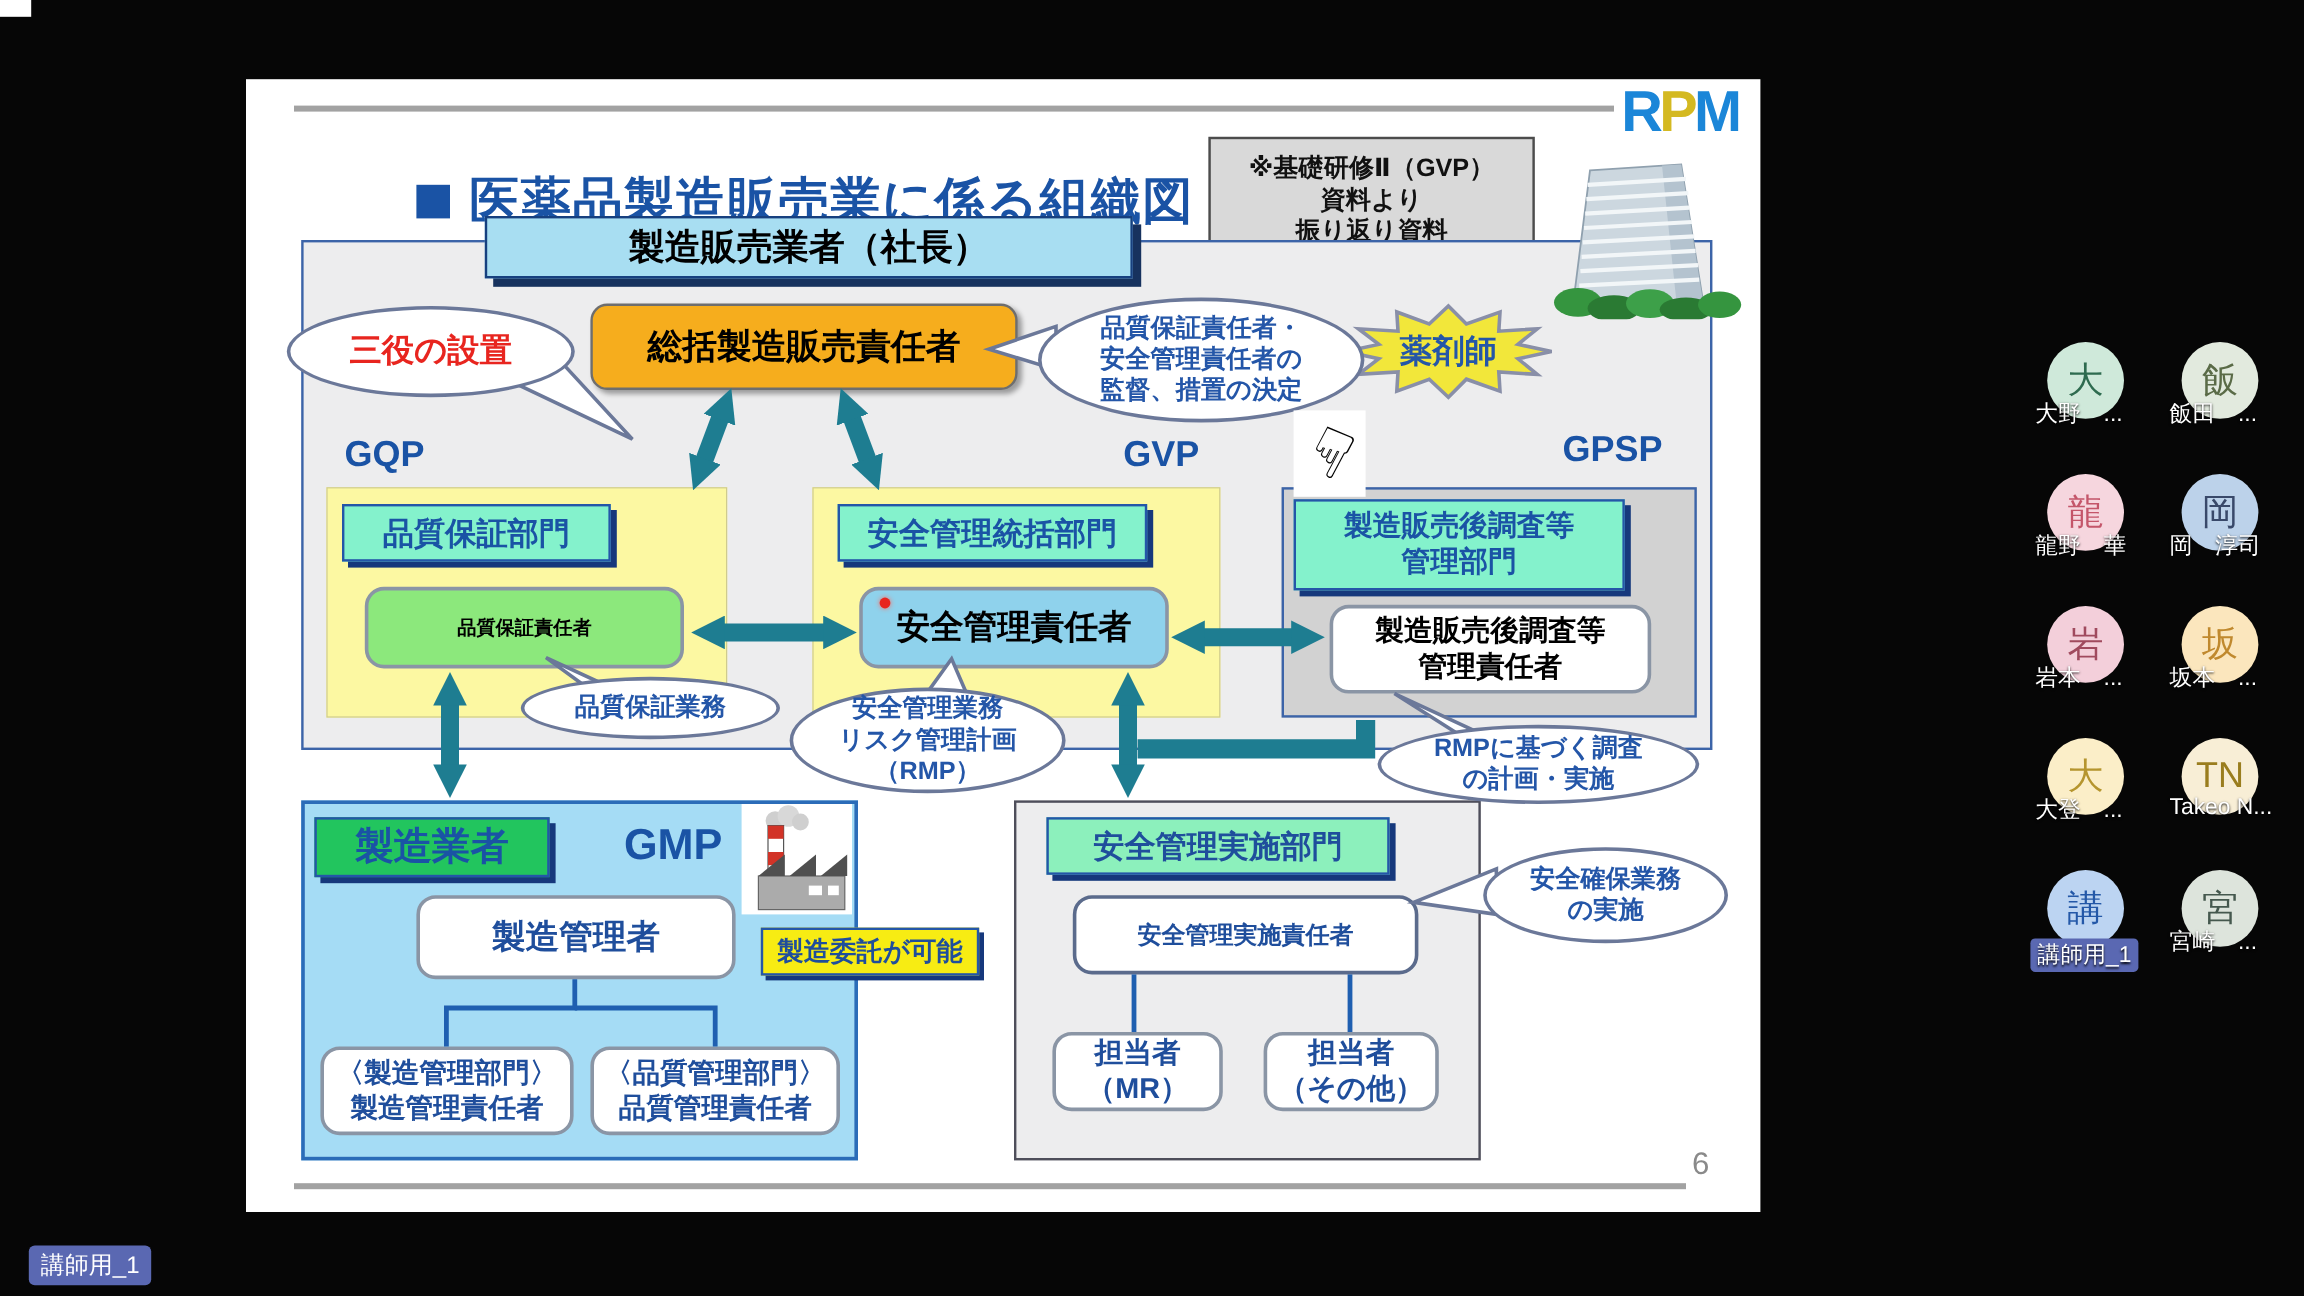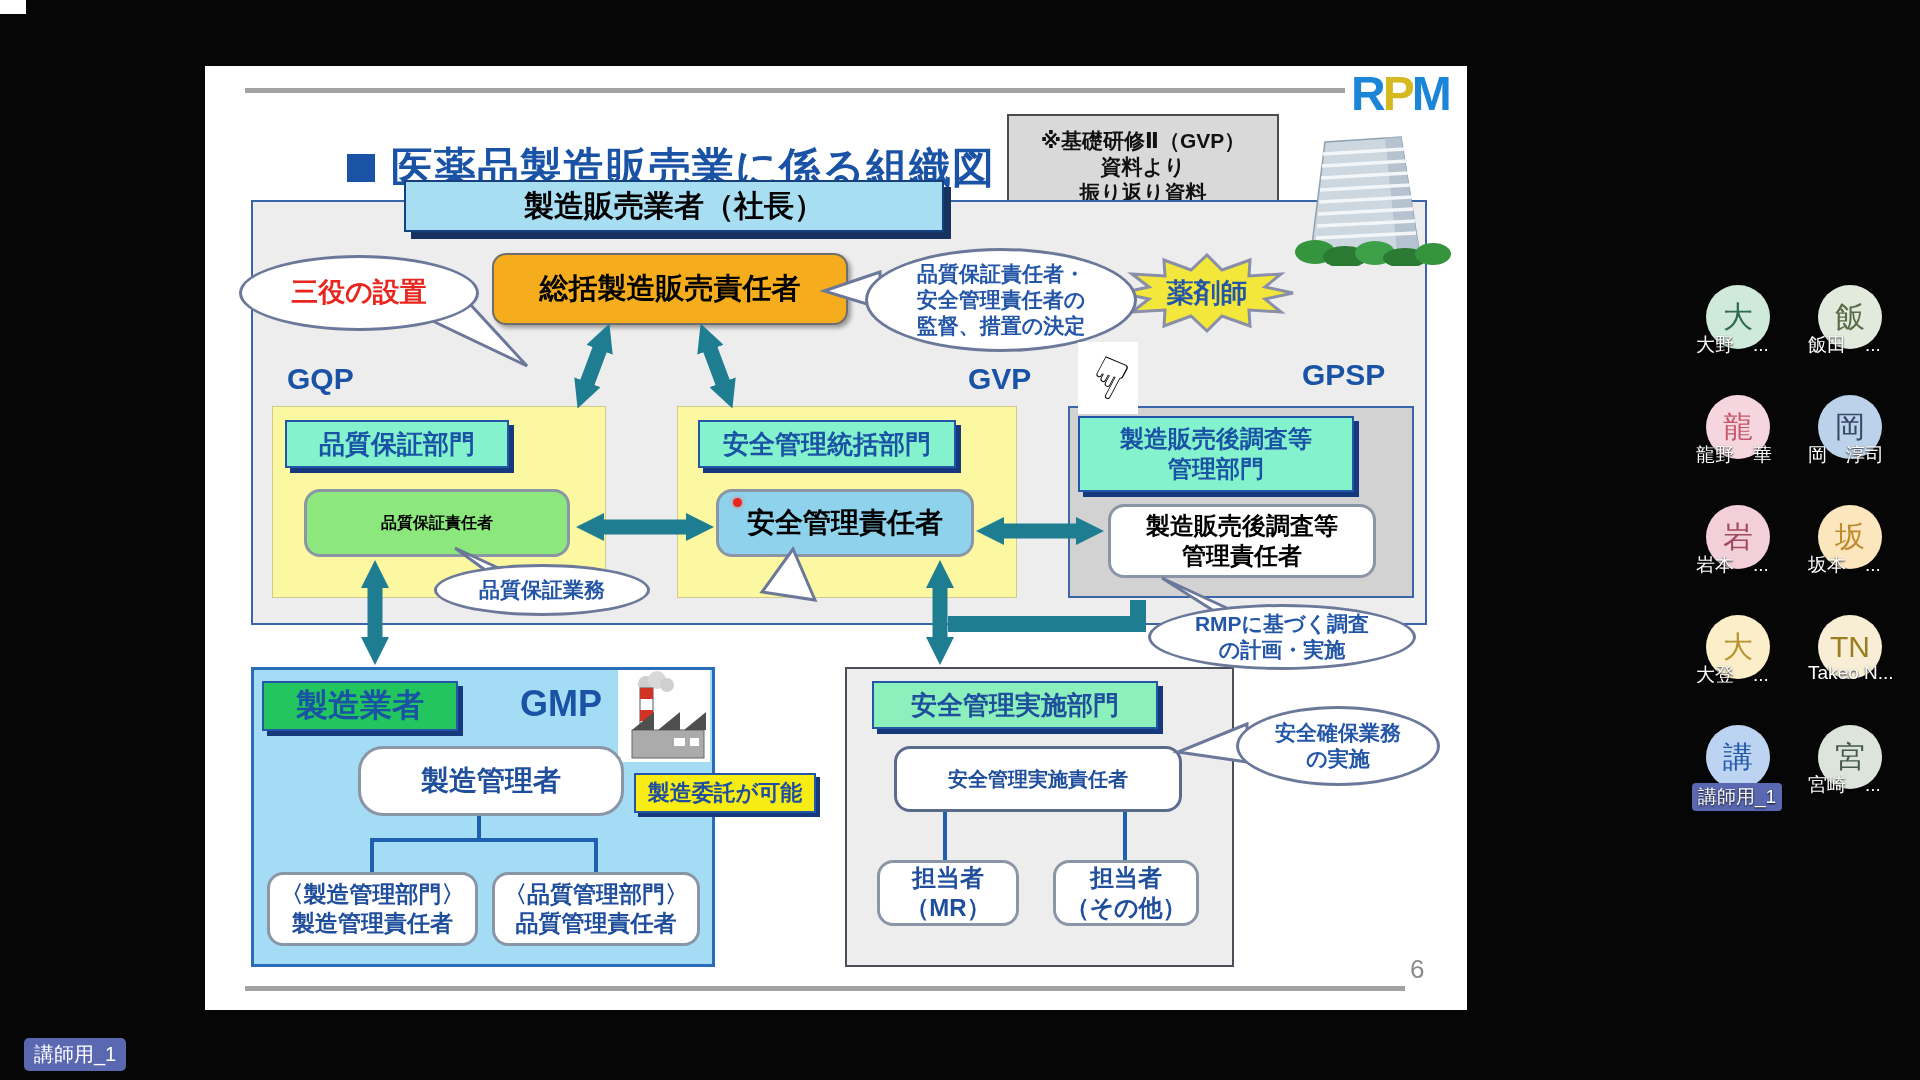--- a/index.html
+++ b/index.html
@@ -109,32 +109,37 @@
         <polygon fill="#f2e73a" stroke="#898fa8" stroke-width="3" points="175,41 147,47 163,60 131,58 132,74 104,64 89,79 73,64 46,74 47,58 14,60 31,47 3,41 31,35 14,22 47,24 46,8 73,18 89,3 104,18 132,8 131,24 163,22 147,35"></polygon>
       </svg>
       <span>薬剤師</span>
     </div>
 
     <div class="hand">
         <span>☟</span>
       </div>
 
     <div class="seclabel" style="left:82px;top:296px;">GQP</div>
-    <div class="seclabel" style="left:731px;top:296px;margin-left:32px;">GVP</div>
+    <div class="seclabel" style="left:731px;top:296px;">GVP</div>
     <div class="seclabel" style="left:1097px;top:292px;">GPSP</div>
 
     <div class="panel yellow" style="left:67px;top:340px;width:334px;height:192px;"></div>
     <div class="box aqua" style="left:80px;top:354px;width:224px;height:48px;font-size:26px;">品質保証部門</div>
     <div class="box rnd" style="left:99px;top:423px;width:266px;height:68px;background:#8ce87c;border:3px solid #8a95a5;color:#000;font-size:16px;">品質保証責任者</div>
     <div class="bubble" style="left:229px;top:498px;width:216px;height:52px;font-size:21px;">品質保証業務</div>
 
     <div class="panel yellow" style="left:472px;top:340px;width:340px;height:192px;"></div>
     <div class="box aqua" style="left:493px;top:354px;width:258px;height:48px;font-size:26px;">安全管理統括部門</div>
     <div class="box rnd" style="left:511px;top:423px;width:258px;height:68px;background:#8fd2ec;border:3px solid #8a95a5;color:#000;font-size:28px;">安全管理責任者</div>
     <div class="laser"></div>
+    <div class="bubble" style="left:453px;top:507px;width:230px;height:88px;font-size:21px;">
+      <div>安全管理業務</div>
+      <div>リスク管理計画</div>
+      <div>（RMP）</div>
+    </div>
 
     <div class="panel gray" style="left:863px;top:340px;width:346px;height:192px;"></div>
     <div class="box aqua l2" style="left:873px;top:350px;width:276px;height:76px;font-size:24px;flex-direction:column;">
       <div>製造販売後調査等</div>
       <div>管理部門</div>
     </div>
     <div class="box rnd whitebox l2" style="left:903px;top:438px;width:268px;height:74px;font-size:24px;flex-direction:column;color:#000;">
       <div>製造販売後調査等</div>
       <div>管理責任者</div>
     </div>
@@ -156,21 +161,21 @@
         <rect x="22" y="40" width="13" height="11" fill="#d23327"></rect>
         <rect x="22" y="62" width="13" height="2" fill="#d23327"></rect>
       <rect x="14" y="60" width="72" height="28" fill="#ababab" stroke="#666"></rect>
       <polygon points="14,60 36,42 36,60" fill="#4f4f4f"></polygon>
       <polygon points="40,60 62,42 62,60" fill="#4f4f4f"></polygon>
       <polygon points="66,60 88,42 88,60" fill="#4f4f4f"></polygon>
       <rect x="56" y="68" width="11" height="8" fill="#fff"></rect>
         <rect x="72" y="68" width="9" height="8" fill="#fff"></rect>
     </svg>
 
-    <div class="box rnd whitebox" style="left:153px;top:680px;width:266px;height:70px;font-size:28px;border-radius:25px;">製造管理者</div>
+    <div class="box rnd whitebox" style="left:142px;top:680px;width:266px;height:70px;font-size:28px;">製造管理者</div>
     <div class="box" style="left:429px;top:707px;width:182px;height:40px;background:#f7ec13;border:2px solid #2456a8;box-shadow:4px 4px 0 #16387c;color:#1f4e9c;font-size:22px;z-index:6;">製造委託が可能</div>
 
     <div class="box rnd whitebox l2" style="left:62px;top:806px;width:211px;height:74px;font-size:23px;flex-direction:column;">
       <div>〈製造管理部門〉</div>
       <div>製造管理責任者</div>
     </div>
     <div class="box rnd whitebox l2" style="left:287px;top:806px;width:208px;height:74px;font-size:23px;flex-direction:column;">
       <div>〈品質管理部門〉</div>
       <div>品質管理責任者</div>
     </div>

